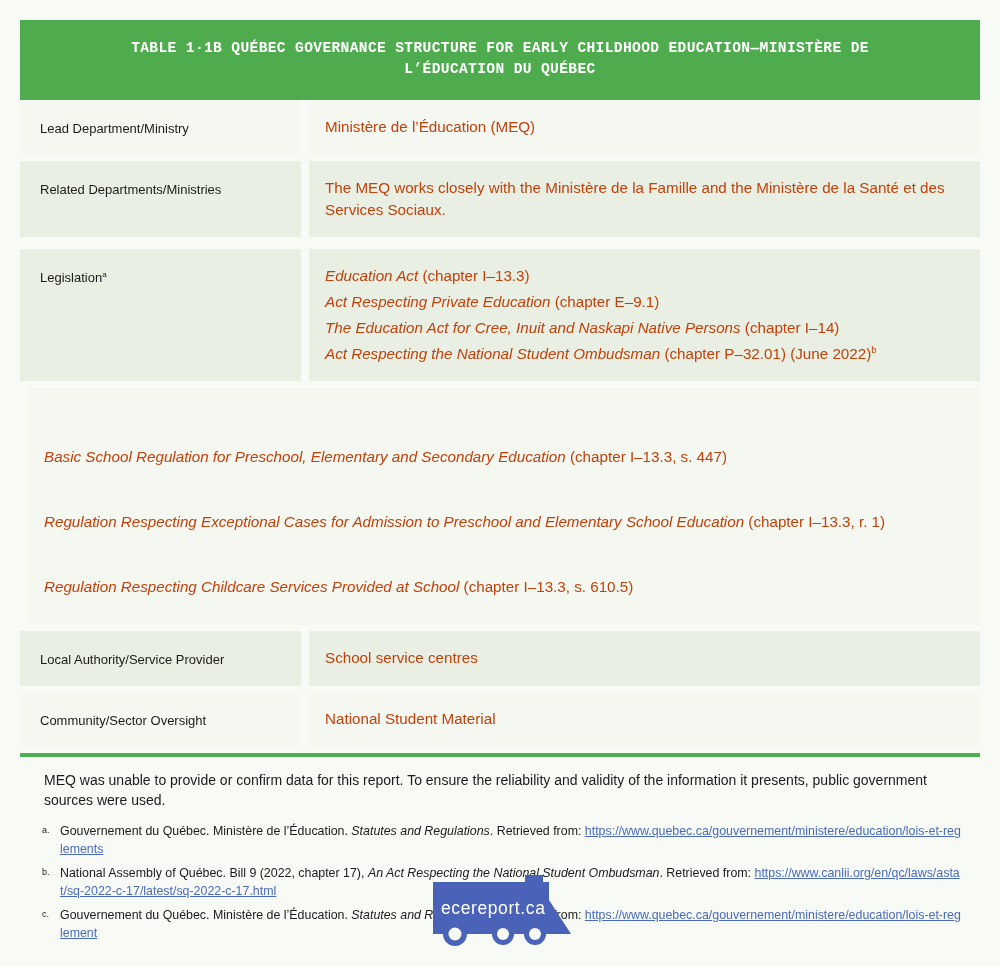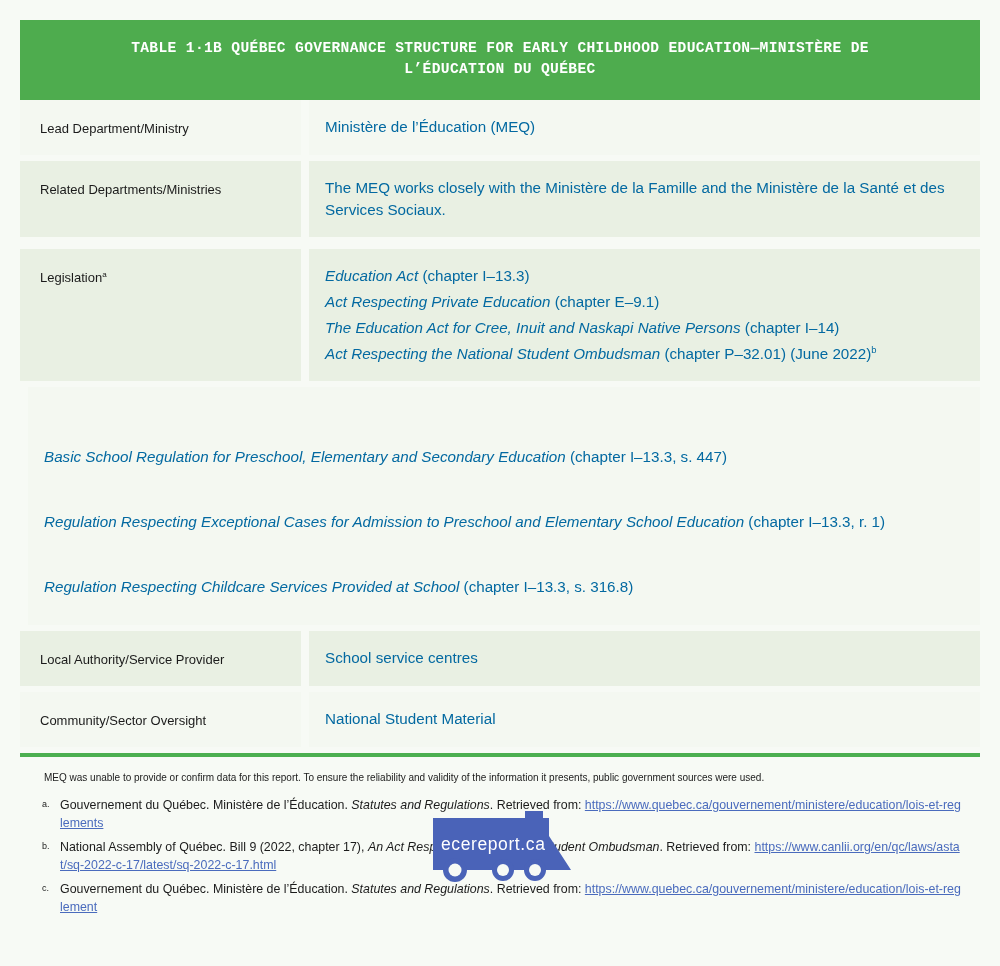--- a/index.html
+++ b/index.html
@@ -76,21 +76,21 @@
   .gap {
     width: 8px;
     min-width: 8px;
     background: #f7faf5;
   }
   .cell-value {
     flex: 1 1 auto;
     box-sizing: border-box;
     padding: 16px 24px 16px 16px;
     font-size: 15.2px;
-    color: #0369a1;
+    color: #c2410c;
     line-height: 1.45;
   }
   .rowgap {
     height: 6px;
     background: #f7faf5;
     width: 100%;
   }
   .val-line {
     margin: 0 0 4px 0;
   }
@@ -108,21 +108,21 @@
     height: 4px;
     background: #4caf50;
     width: 100%;
     margin-top: 6px;
   }
   .footnotes {
     padding: 14px 18px 6px 22px;
     box-sizing: border-box;
   }
   .fn-note {
-    font-size: 10px;
+    font-size: 14px;
     line-height: 1.42;
     color: #1b1b1b;
     margin: 0 0 12px 0;
     padding-left: 2px;
   }
   .fn-item {
     display: flex;
     font-size: 12.4px;
     line-height: 1.45;
     color: #1b1b1b;
@@ -141,21 +141,21 @@
     color: #4a6bbd;
     text-decoration: underline;
     word-break: break-all;
   }
 
   
   .logo-wrap {
     position: absolute;
     left: 0;
     right: 0;
-    top: 808px;
+    top: 872px;
     display: flex;
     justify-content: center;
     text-align: center;
   }
   .logo-svg { display: block; }
 </style>
 </head>
 <body>
 
 <div class="page">
@@ -192,21 +192,21 @@
             <div class="val-line"><span class="ital">The Education Act for Cree, Inuit and Naskapi Native Persons</span><span> (chapter I–14)</span></div>
             <div class="val-line"><span class="ital">Act Respecting the National Student Ombudsman</span><span> (chapter P–32.01) (June 2022)</span><sup>b</sup></div>
           </div>
         </div>
         <div class="rowgap"></div>
         <div class="row plain">
           <div class="gap"></div>
           <div class="cell-value">
             <div class="val-line spaced"><span class="ital">Basic School Regulation for Preschool, Elementary and Secondary Education</span><span> (chapter I–13.3, s. 447)</span></div>
             <div class="val-line spaced"><span class="ital">Regulation Respecting Exceptional Cases for Admission to Preschool and Elementary School Education</span><span> (chapter I–13.3, r. 1)</span></div>
-            <div class="val-line spaced"><span class="ital">Regulation Respecting Childcare Services Provided at School</span><span> (chapter I–13.3, s. 316.8)</span></div>
+            <div class="val-line spaced"><span class="ital">Regulation Respecting Childcare Services Provided at School</span><span> (chapter I–13.3, s. 610.5)</span></div>
           </div>
         </div>
         <div class="rowgap"></div>
         <div class="row shaded">
           <div class="cell-label"><span>Local Authority/Service Provider</span></div>
           <div class="gap"></div>
           <div class="cell-value">
             <div class="val-line"><span>School service centres</span></div>
           </div>
         </div>

